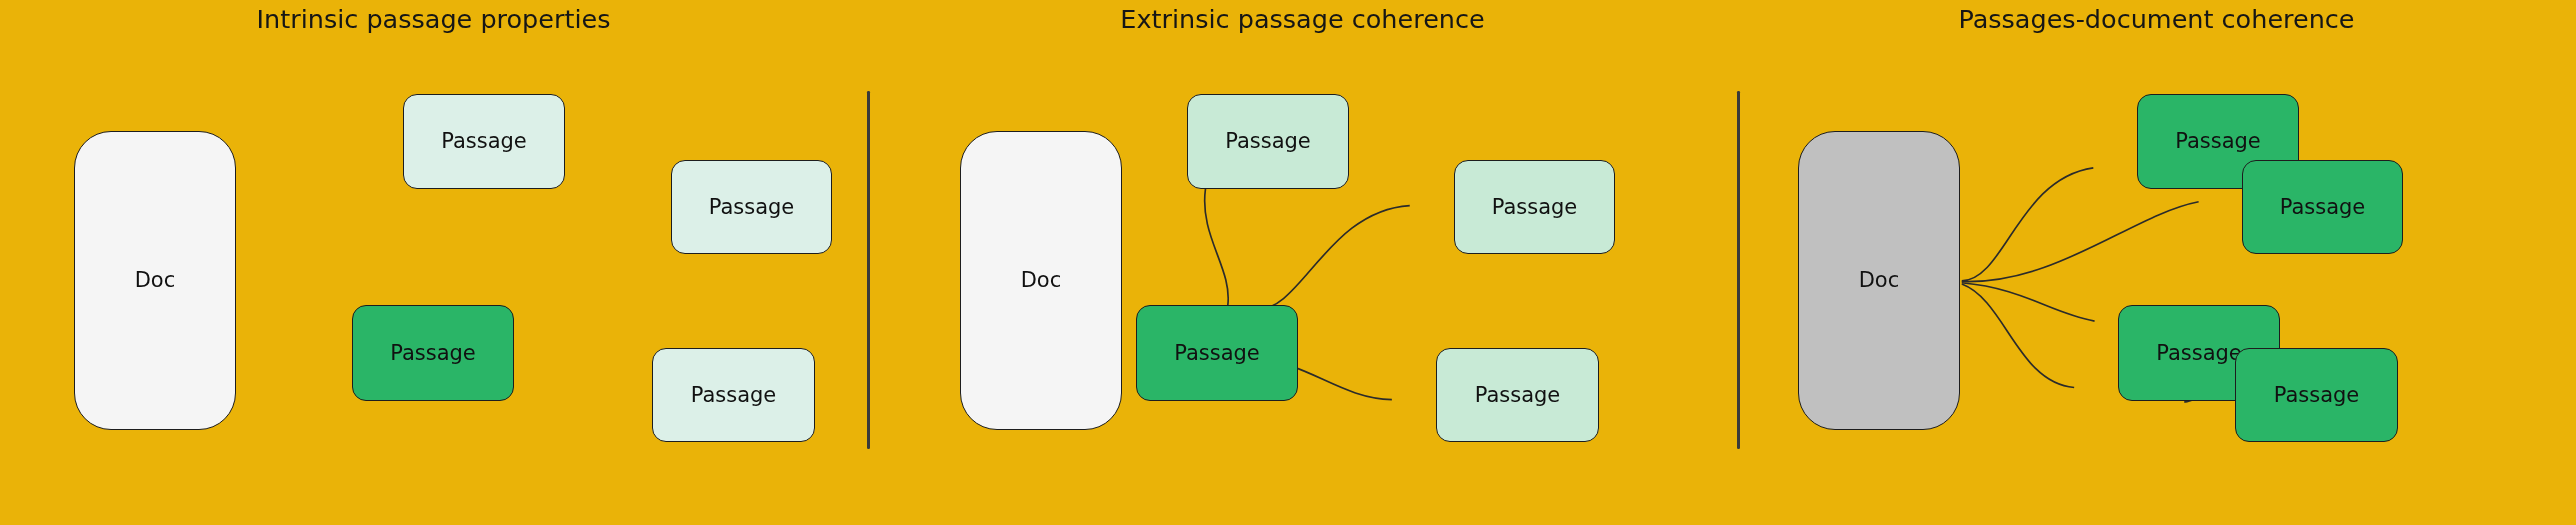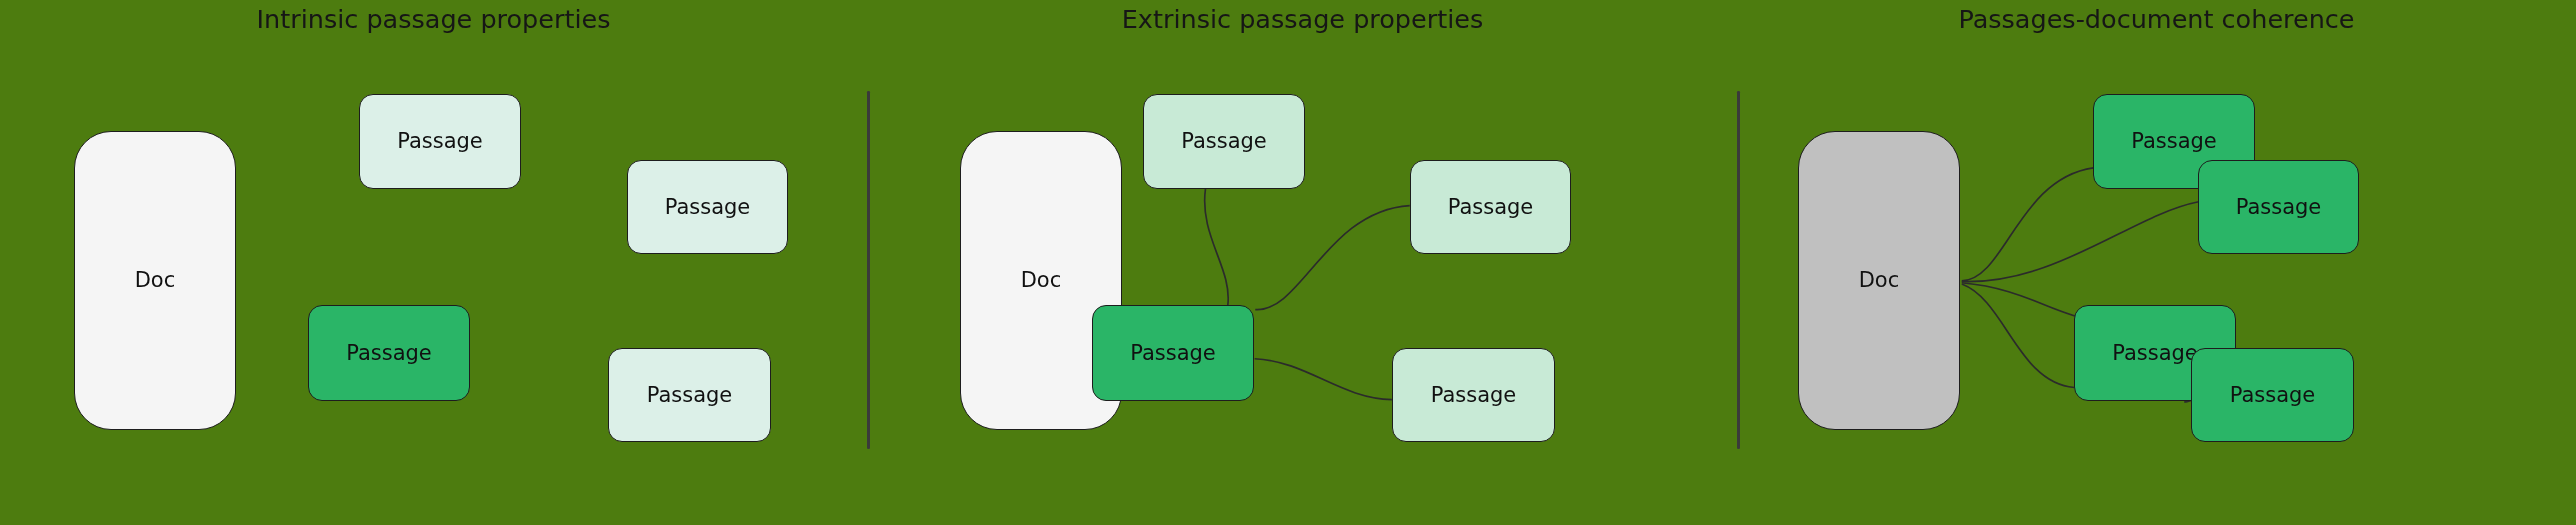--- a/index.html
+++ b/index.html
@@ -1,35 +1,35 @@
 <!DOCTYPE html>
 <html style="font-size:10.2px"><head>
 <meta charset="utf-8">
 <style>
   html,body{margin:0;padding:0;background:#ffffff;}
   body{width:2576px;height:526px;font-family:"DejaVu Sans",sans-serif;overflow:hidden;}
-  #stage{position:relative;width:2576px;height:526px;background:#4d7c0f;}
+  #stage{position:relative;width:2576px;height:526px;background:#eab308;}
   .panel{position:absolute;top:0;height:526px;}
   .panel-title{
     position:absolute;top:1.3px;left:0;width:100%;
     text-align:center;font-size:25.5px;line-height:36px;
     color:#161616;font-family:"DejaVu Sans",sans-serif;font-weight:400;
     letter-spacing:0px;white-space:nowrap;
   }
   .divider{position:absolute;width:2.6px;background:#3a3a3a;border-radius:1.3px;}
   .node{
     position:absolute;box-sizing:border-box;
     display:flex;align-items:center;justify-content:center;
     border:1.6px solid #1d1d1d;
     font-size:21px;color:#111111;
     font-family:"DejaVu Sans",sans-serif;
     text-align:center;line-height:1;
   }
   .node.doc{border-radius:37px;text-align:center;}
-  .node.passage{border-radius:14px;}
+  .node.passage{border-radius:14px;margin-left:44px;}
   .edges{position:absolute;left:0;top:0;width:100%;height:526px;pointer-events:none;}
   .edges path{fill:none;stroke:#2b2b2b;stroke-width:2.6;}
 </style>
 </head>
 <body>
 
 <div id="stage">
 
   <div id="panels-host">
       <div class="panel" style="left: 0px; width: 867px;">
@@ -45,21 +45,21 @@
           <span>Passage</span>
         </div>
         <div class="node passage" style="left: 308px; top: 305px; width: 162px; height: 96px; background: rgb(42, 181, 103); border-color: rgb(29, 29, 29); color: rgb(17, 17, 17);">
           <span>Passage</span>
         </div>
         <div class="node passage" style="left: 608px; top: 348px; width: 163px; height: 94px; background: rgb(220, 240, 232); border-color: rgb(29, 29, 29); color: rgb(17, 17, 17);">
           <span>Passage</span>
         </div>
       </div>
       <div class="panel" style="left: 867px; width: 871px;">
-        <div class="panel-title">Extrinsic passage properties</div>
+        <div class="panel-title">Extrinsic passage coherence</div>
         <svg class="edges" viewBox="0 0 1364 824" width="871" height="526">
           <path d="M 565 478 C 572 420 520 370 530 296" stroke="#2b2b2b"></path>
           <path d="M 608 485 C 680 490 720 330 850 322" stroke="#2b2b2b"></path>
           <path d="M 607 562 C 690 566 740 624 822 626" stroke="#2b2b2b"></path>
         </svg>
         <div class="node doc" style="left: 93px; top: 131px; width: 162px; height: 299px; background: rgb(245, 245, 245); border-color: rgb(29, 29, 29); color: rgb(17, 17, 17);">
           <span>Doc</span>
         </div>
         <div class="node passage" style="left: 276px; top: 94px; width: 162px; height: 95px; background: rgb(200, 234, 214); border-color: rgb(29, 29, 29); color: rgb(17, 17, 17);">
           <span>Passage</span>

